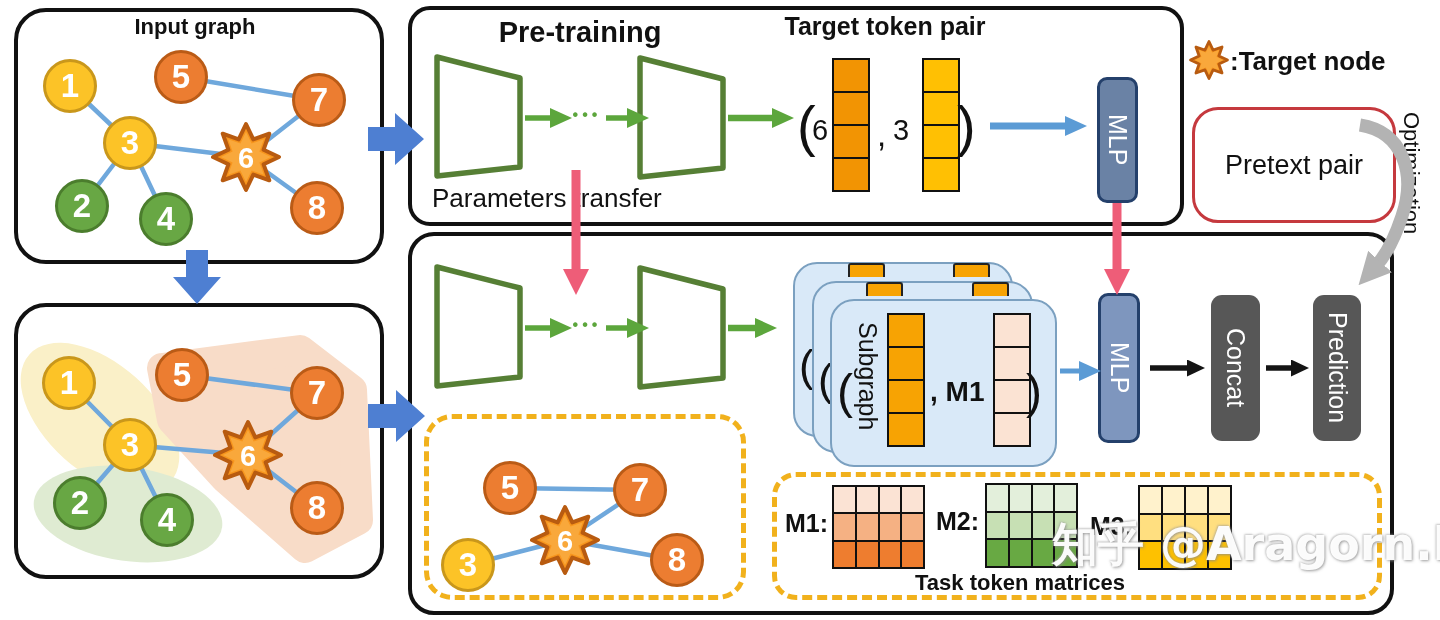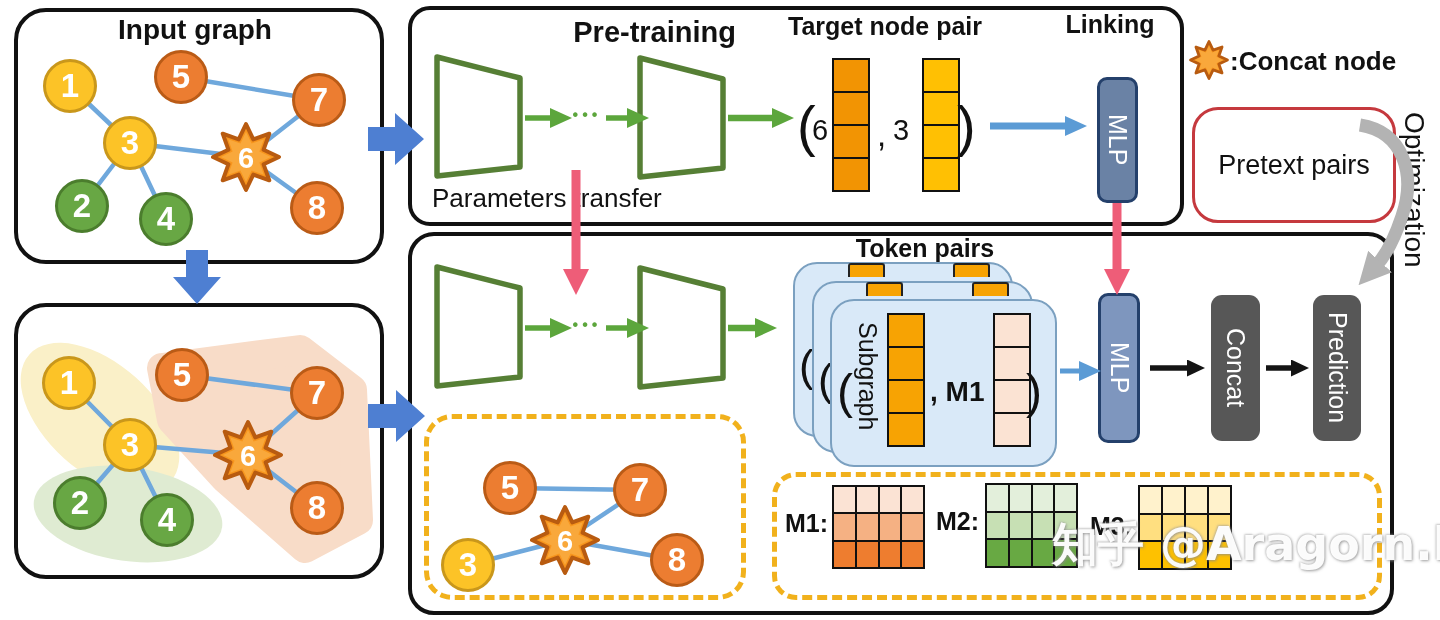--- a/index.html
+++ b/index.html
@@ -12,21 +12,21 @@
 
   
   .bigbox{border:4px solid #111;border-radius:32px;background:transparent;}
   .round22{border-radius:22px;}
   .dashedbox{border:5px dashed #F1B11C;border-radius:28px;background:transparent;}
   .pretext{border:3px solid #C5393E;border-radius:26px;background:#fff;z-index:4;
            display:flex;align-items:center;justify-content:center;font-size:27px;}
 
   
   .title{font-weight:600;text-align:center;}
-  .t24{font-size:28px;} .t25{font-size:25px;} .t26{font-size:26px;} .t29{font-size:29px;}
+  .t24{font-size:22px;} .t25{font-size:25px;} .t26{font-size:26px;} .t29{font-size:29px;}
   .plain{font-weight:400;}
   .vtext{writing-mode:vertical-rl;text-orientation:mixed;}
 
   
   .node{width:54px;height:54px;border-radius:50%;display:flex;align-items:center;justify-content:center;
         color:#fff;font-size:33px;font-weight:600;box-sizing:border-box;border:3.5px solid;}
   .node.yellow{background:#FCC327;border-color:#C9971B;}
   .node.orange{background:#EC7D31;border-color:#BA5B16;}
   .node.green{background:#68A744;border-color:#4B7D2D;}
   .starlabel{color:#fff;font-size:29px;font-weight:600;transform:translate(-50%,-50%);}
@@ -158,64 +158,62 @@
         <span>2</span>
       </div>
     <div class="abs node green" style="left:140px;top:493px;">
         <span>4</span>
       </div>
     <div class="abs node orange" style="left:290px;top:481px;">
         <span>8</span>
       </div>
 
     <div class="abs bigbox round22" style="left:408px;top:6px;width:768px;height:212px;"></div>
-    <div class="abs title t29" style="left:456px;top:16px;width:280px;text-align:right;">Pre-training</div>
+    <div class="abs title t29" style="left:440px;top:16px;width:280px;">Pre-training</div>
     <div class="abs vtext" style="left:463px;top:88px;font-weight:700;font-size:25px;">GNN</div>
     <div class="abs vtext" style="left:666px;top:89px;font-weight:700;font-size:25px;">GNN</div>
     <div class="abs dots" style="left:562px;top:106px;width:50px;text-align:center;">•••</div>
     <div class="abs plain t26" style="left:432px;top:183px;">Parameters transfer</div>
 
-    <div class="abs title t25" style="left:770px;top:12px;width:230px;">Target node pair</div>
+    <div class="abs title t25" style="left:770px;top:12px;width:230px;">Target token pair</div>
     <div class="abs paren" style="left:797px;top:98px;font-size:56px;">(</div>
     <div class="abs" style="left:812px;top:114px;font-size:29px;">6</div>
     <div class="abs vec vorange" style="left:832px;top:58px;">
         <i></i>
         <i></i>
         <i></i>
         <i></i>
       </div>
     <div class="abs" style="left:877px;top:116px;font-size:33px;">,</div>
     <div class="abs" style="left:893px;top:114px;font-size:29px;">3</div>
     <div class="abs vec vyellow" style="left:922px;top:58px;">
         <i></i>
         <i></i>
         <i></i>
         <i></i>
       </div>
     <div class="abs paren" style="left:957px;top:98px;font-size:56px;">)</div>
 
     <div class="abs title t25" style="left:1040px;top:10px;width:140px;line-height:1.15;">
-      <div>Linking</div>
     </div>
     <div class="abs mlp top" style="left:1097px;top:77px;width:41px;height:126px;">
       <span class="vtext">MLP</span>
     </div>
 
-    <div class="abs t26" style="left:1230px;top:46px;font-weight:600;">:Concat node</div>
+    <div class="abs t26" style="left:1230px;top:46px;font-weight:600;">:Target node</div>
     <div class="abs pretext" style="left:1192px;top:107px;width:198px;height:110px;">
-      <span>Pretext pairs</span>
+      <span>Pretext pair</span>
     </div>
     <div class="abs vtext t24" style="left:1398px;top:112px;">Optimization</div>
 
     <div class="abs bigbox" style="left:408px;top:232px;width:978px;height:375px;border-radius:26px;"></div>
     <div class="abs vtext" style="left:463px;top:298px;font-weight:700;font-size:25px;">GNN</div>
     <div class="abs vtext" style="left:666px;top:299px;font-weight:700;font-size:25px;">GNN</div>
     <div class="abs dots" style="left:562px;top:316px;width:50px;text-align:center;">•••</div>
 
-    <div class="abs title t25" style="left:840px;top:234px;width:170px;">Token pairs</div>
     <div class="abs card" style="left:793px;top:262px;width:220px;height:175px;"></div>
     <div class="abs tab" style="left:848px;top:263px;"></div>
     <div class="abs tab" style="left:953px;top:263px;"></div>
     <div class="abs paren" style="left:799px;top:344px;font-size:44px;">(</div>
     <div class="abs card" style="left:812px;top:281px;width:221px;height:172px;"></div>
     <div class="abs tab" style="left:866px;top:282px;"></div>
     <div class="abs tab" style="left:972px;top:282px;"></div>
     <div class="abs paren" style="left:818px;top:358px;font-size:44px;">(</div>
     <div class="abs card" style="left:830px;top:299px;width:227px;height:168px;"></div>
     <div class="abs paren" style="left:837px;top:368px;font-size:48px;">(</div>
@@ -299,20 +297,21 @@
         <i class="r0"></i>
       <i class="r1"></i>
         <i class="r1"></i>
         <i class="r1"></i>
         <i class="r1"></i>
       <i class="r2"></i>
         <i class="r2"></i>
         <i class="r2"></i>
         <i class="r2"></i>
     </div>
+    <div class="abs title t24" style="left:880px;top:570px;width:280px;font-weight:600;">Task token matrices</div>
   </div>
 
   <svg id="svg-over" class="layer" width="1440" height="620" viewBox="0 0 1440 620">
     <defs>
       <marker id="mk-green" markerUnits="userSpaceOnUse" markerWidth="22" markerHeight="20" refX="3" refY="10" orient="auto">
         <path d="M0,0 L22,10 L0,20 Z" fill="#5CA63C"></path>
         </marker>
       <marker id="mk-blue" markerUnits="userSpaceOnUse" markerWidth="22" markerHeight="20" refX="3" refY="10" orient="auto">
         <path d="M0,0 L22,10 L0,20 Z" fill="#5B9BD5"></path>
         </marker>

